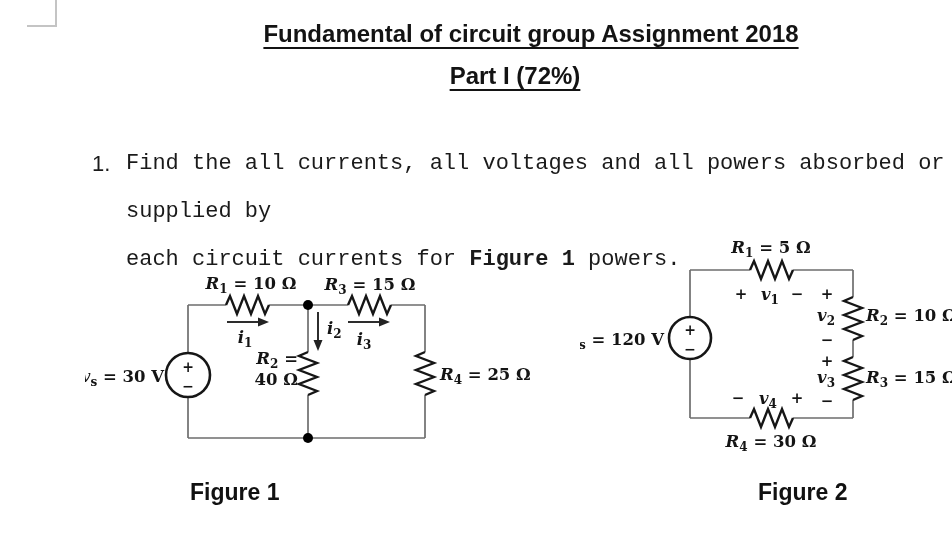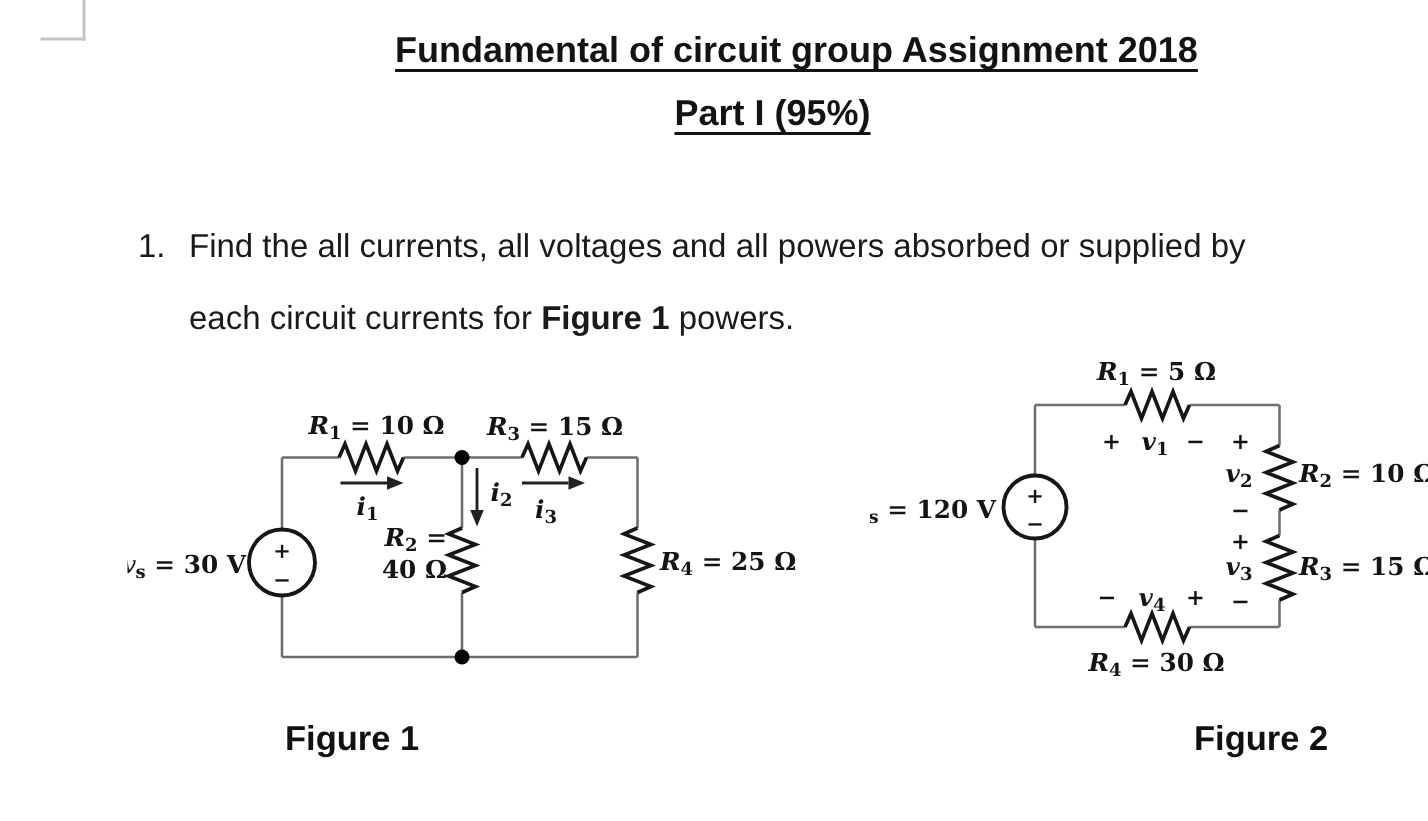--- a/index.html
+++ b/index.html
@@ -15,29 +15,29 @@
   
   .title-wrap{position:absolute;left:110px;right:0;top:20px;text-align:center;}
   .part-wrap{position:absolute;left:78px;right:0;top:62px;text-align:center;}
   .doc-title,.doc-part{
     display:inline-block;font-weight:bold;font-size:24px;color:#131313;
     text-decoration:underline;text-underline-offset:5px;text-decoration-thickness:2px;
   }
   
   .question{position:absolute;left:92px;top:140px;width:860px;display:flex;}
   .q-num{width:34px;flex:0 0 34px;font-size:22px;line-height:48px;color:#1a1a1a;}
-  .q-text{font-size:22px;line-height:48px;color:#1a1a1a;}
+  .q-text{font-size:22px;line-height:48px;color:#1a1a1a;font-family:Liberation Mono, monospace;}
   .q-bold{font-weight:bold;}
   
   .fig-svg{position:absolute;}
   #fig1-svg{left:85px;top:255px;}
   #fig2-svg{left:580px;top:225px;}
   .caption{position:absolute;font-weight:bold;font-size:23px;color:#111;}
   #fig1-caption{left:190px;top:479px;}
-  #fig2-caption{left:796px;top:479px;}
+  #fig2-caption{left:758px;top:479px;}
   
   .wire{stroke:#6e6e6e;stroke-width:1.7;fill:none;}
   .comp{stroke:#161616;stroke-width:2.4;fill:none;stroke-linejoin:miter;}
   .srccircle{stroke:#161616;stroke-width:2.6;fill:#ffffff;}
   .node{fill:#000;stroke:none;}
   .arrow{stroke:#222;stroke-width:1.9;fill:none;}
   .ahead{fill:#222;stroke:none;}
   .clab{font-family:"DejaVu Serif",serif;font-weight:bold;font-size:16.5px;fill:#141414;}
   .clab .sym{font-style:italic;}
   .sub{font-size:12px;}
@@ -48,21 +48,21 @@
 <body>
 
 <div class="page">
 
   <div class="corner-mark"></div>
 
   <div class="title-wrap">
     <span class="doc-title">Fundamental of circuit group Assignment 2018</span>
   </div>
   <div class="part-wrap">
-    <span class="doc-part">Part I (95%)</span>
+    <span class="doc-part">Part I (72%)</span>
   </div>
 
   <div class="question">
     <span class="q-num">1.</span>
     <span class="q-text">
       <span>Find the all currents, all voltages and all powers absorbed or supplied by</span><br>
       <span>each circuit currents for </span><span class="q-bold">Figure 1</span><span> powers.</span>
     </span>
   </div>
 

